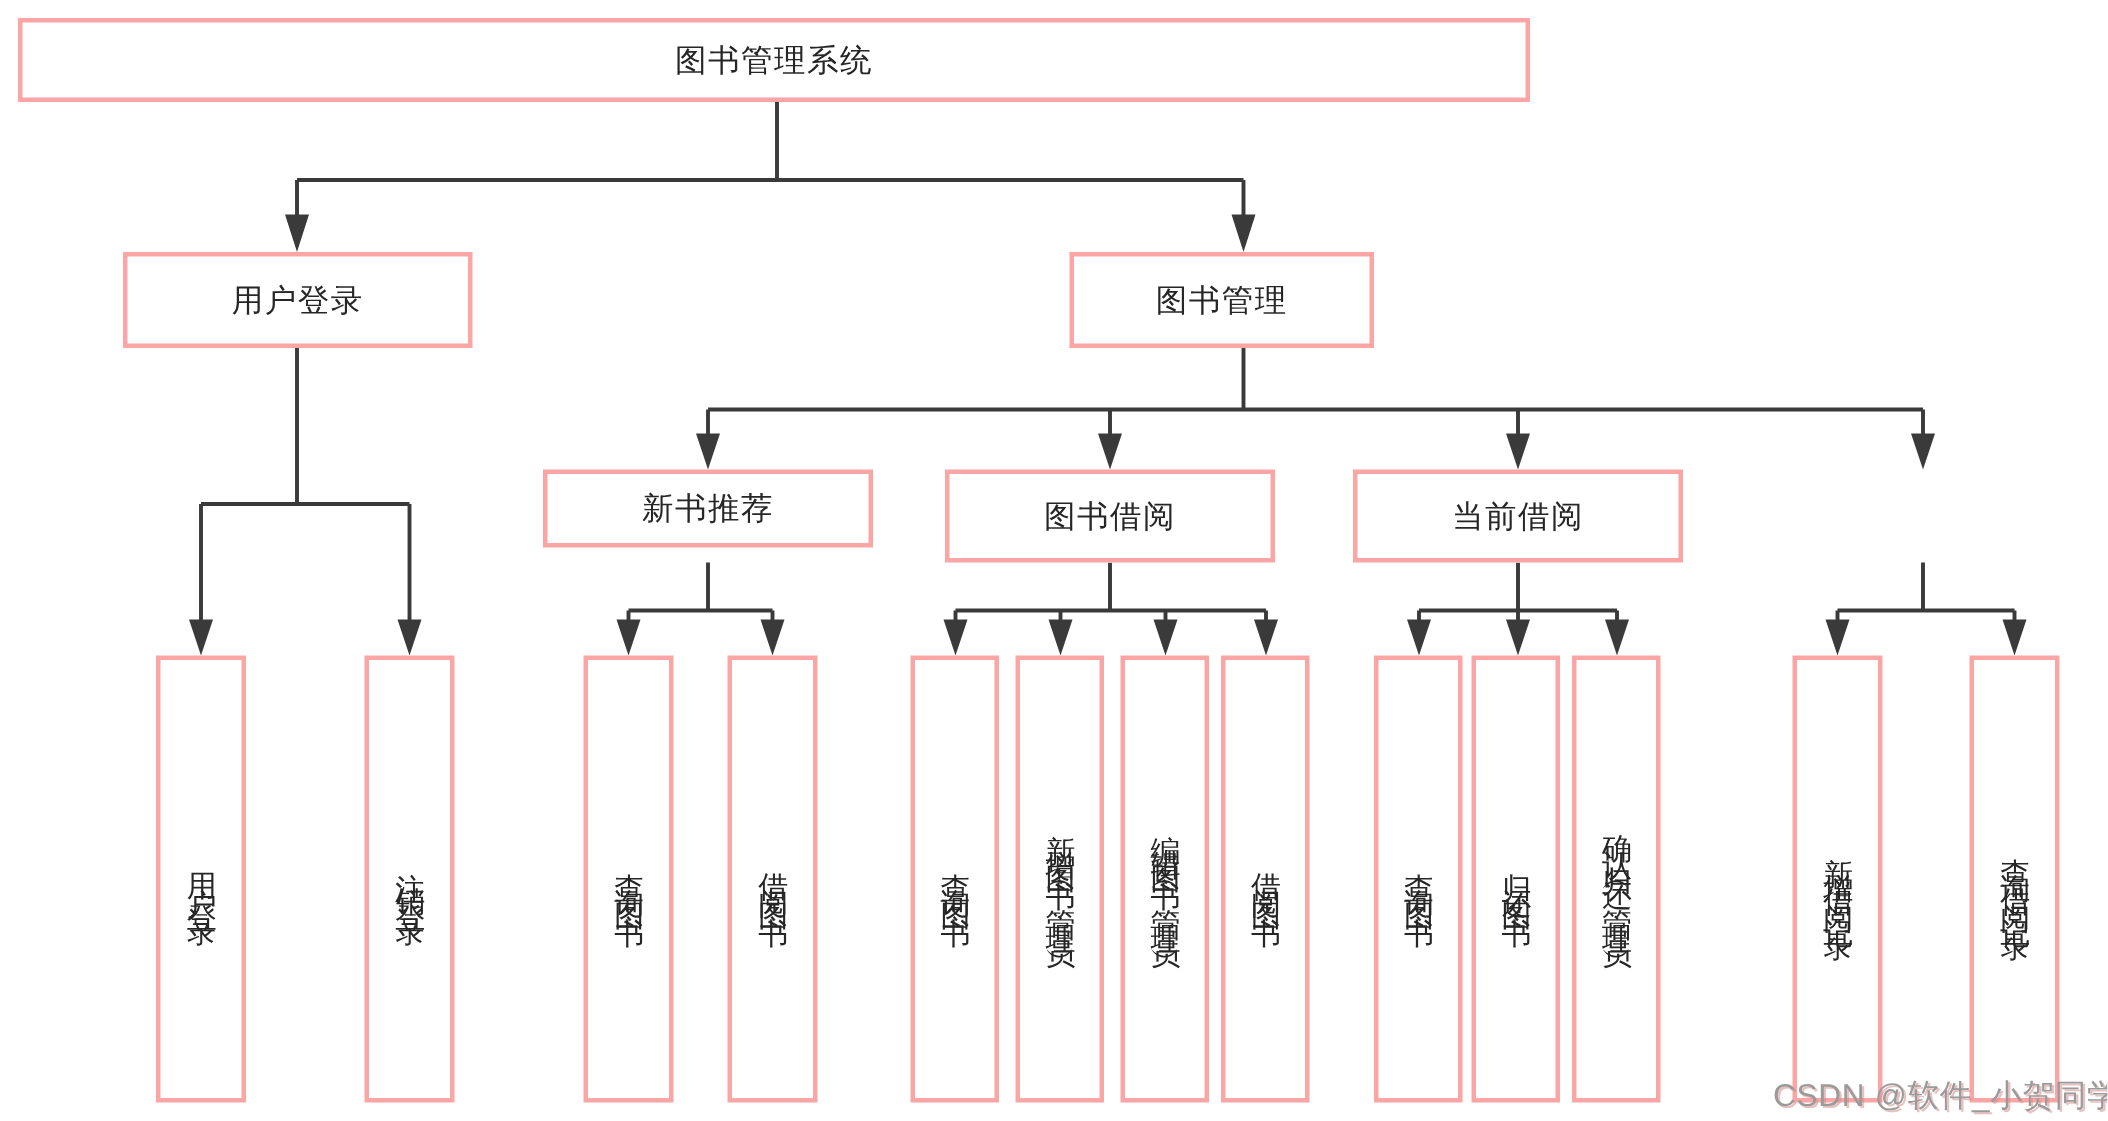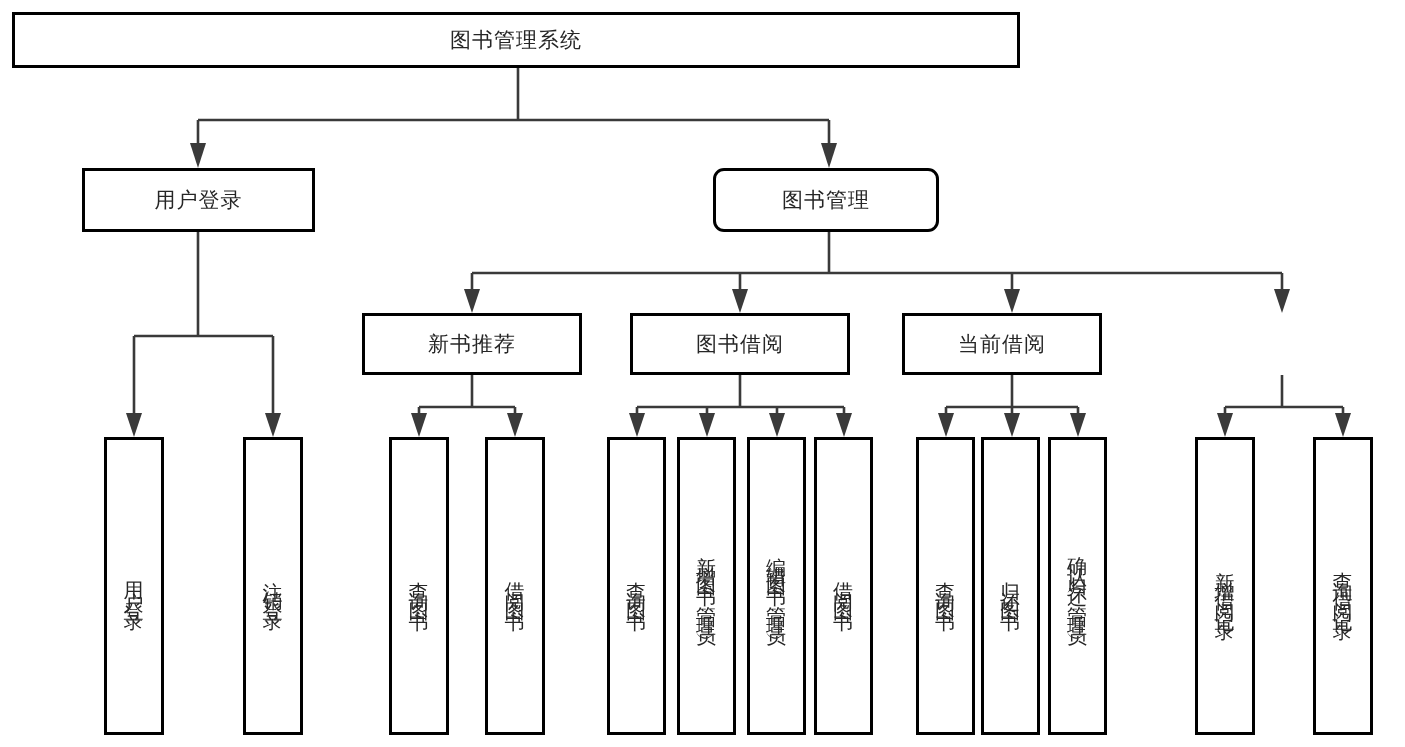--- a/index.html
+++ b/index.html
@@ -20,21 +20,21 @@
     left: 0;
     top: 0;
     width: 1405px;
     height: 747px;
     pointer-events: none;
   }
   .node {
     position: absolute;
     box-sizing: border-box;
     background: #ffffff;
-    border: 3px solid #000000;
+    border: 3px solid #fca5a5;
     color: #262626;
     display: flex;
     align-items: center;
     justify-content: center;
     text-align: center;
     z-index: 2;
   }
   .node.h {
     font-size: 21px;
     letter-spacing: 1px;
@@ -112,38 +112,39 @@
       <polygon points="1070,413 1086,413 1078,437"></polygon>
 
       <polygon points="1217,413 1233,413 1225,437"></polygon>
       <polygon points="1335,413 1351,413 1343,437"></polygon>
     </g>
   </svg>
 
   <div class="node h root" style="left:12px; top:12px; width:1008px; height:56px;">图书管理系统</div>
 
   <div class="node h" style="left:82px; top:168px; width:233px; height:64px;">用户登录</div>
-  <div class="node h" style="left:713px; top:168px; width:226px; height:64px;border-radius:11px;">图书管理</div>
+  <div class="node h" style="left:713px; top:168px; width:203px; height:64px;">图书管理</div>
 
-  <div class="node h" style="left:362px; top:313px; width:220px; height:62px;">新书推荐</div>
+  <div class="node h" style="left:362px; top:313px; width:220px; height:52px;">新书推荐</div>
   <div class="node h" style="left:630px; top:313px; width:220px; height:62px;text-align:right;">图书借阅</div>
-  <div class="node h" style="left:902px; top:313px; width:200px; height:62px;">当前借阅</div>
+  <div class="node h" style="left:902px; top:313px; width:220px; height:62px;">当前借阅</div>
 
   <div class="node v" style="left:104px; top:437px; width:60px; height:298px;">用户登录</div>
   <div class="node v" style="left:243px; top:437px; width:60px; height:298px;">注销登录</div>
 
   <div class="node v" style="left:389px; top:437px; width:60px; height:298px;">查询图书</div>
   <div class="node v" style="left:485px; top:437px; width:60px; height:298px;">借阅图书</div>
 
   <div class="node v" style="left:607px; top:437px; width:59px; height:298px;">查询图书</div>
   <div class="node v" style="left:677px; top:437px; width:59px; height:298px;">新增图书（管理员）</div>
   <div class="node v" style="left:747px; top:437px; width:59px; height:298px;">编辑图书（管理员）</div>
   <div class="node v" style="left:814px; top:437px; width:59px; height:298px;">借阅图书</div>
 
   <div class="node v" style="left:916px; top:437px; width:59px; height:298px;">查询图书</div>
   <div class="node v" style="left:981px; top:437px; width:59px; height:298px;">归还图书</div>
   <div class="node v" style="left:1048px; top:437px; width:59px; height:298px;">确认归还（管理员）</div>
 
   <div class="node v" style="left:1195px; top:437px; width:60px; height:298px;">新增借阅记录</div>
   <div class="node v" style="left:1313px; top:437px; width:60px; height:298px;">查询借阅记录</div>
 
+  <div class="watermark">CSDN @软件_小贺同学</div>
 
 </div>
 
 </body></html>

